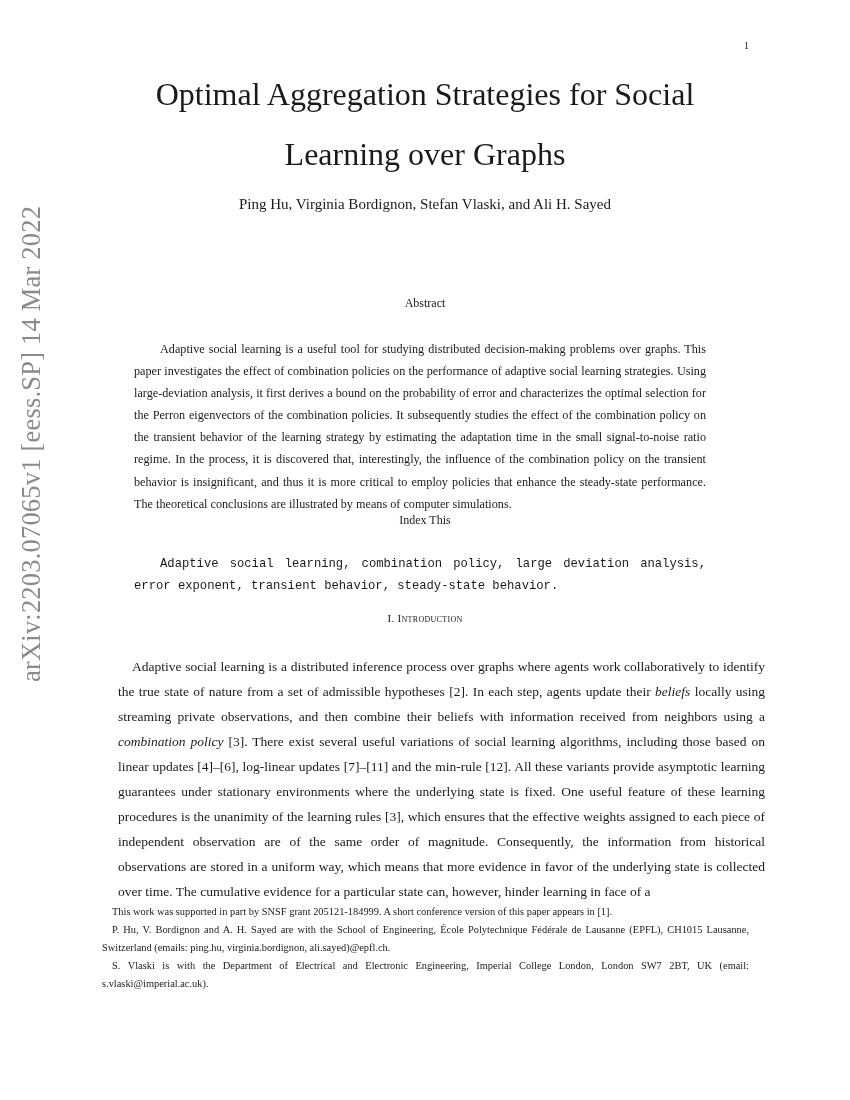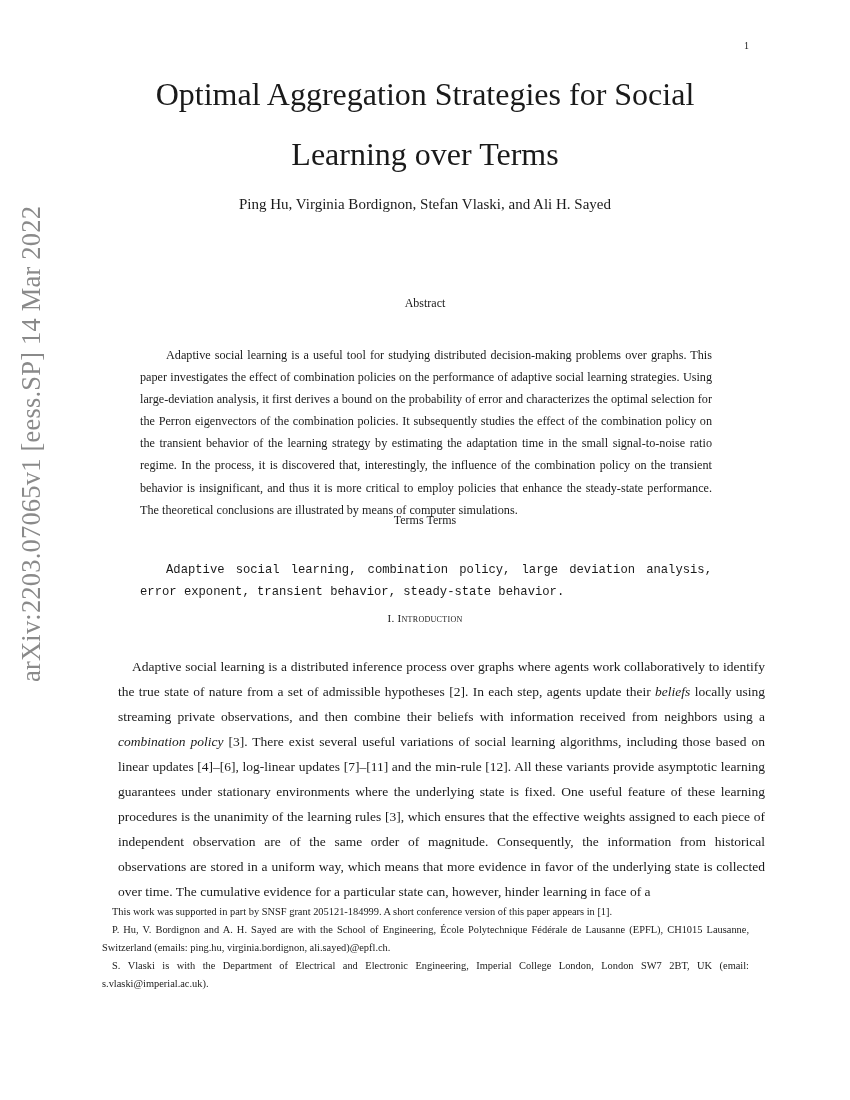--- a/index.html
+++ b/index.html
@@ -24,21 +24,21 @@
     text-align: center; font-size: 15px;
   }
   .section-heading {
     position: absolute; left: 100px; width: 650px; text-align: center;
     font-size: 12px; font-weight: normal;
   }
   .abstract-heading { top: 296px; }
   .index-heading { top: 513px; }
   .para {
     position: absolute; left: 122px; width: 572px;
-    font-size: 12.2px; line-height: 22.1px; text-align: justify; margin: 18px;
+    font-size: 12.2px; line-height: 22.1px; text-align: justify; margin: 12px;
     text-indent: 26px;
   }
   .intro-heading {
     position: absolute; left: 100px; width: 650px; top: 612px;
     text-align: center; font-size: 11px; letter-spacing: 0.3px;
   }
   .intro-heading .sc { font-variant: small-caps; }
   .intro-body {
     position: absolute; left: 102px; width: 647px; top: 638px;
     font-size: 13.5px; line-height: 25px; text-align: justify; margin: 16px; text-indent: 14px;
@@ -52,30 +52,30 @@
 </style>
 </head>
 <body>
 
 <div class="page-number">1</div>
 
 <div class="arxiv-stamp">arXiv:2203.07065v1  [eess.SP]  14 Mar 2022</div>
 
 <h1 class="title">
   <span>Optimal Aggregation Strategies for Social</span><br>
-  <span>Learning over Terms</span>
+  <span>Learning over Graphs</span>
 </h1>
 
 <div class="authors">Ping Hu, Virginia Bordignon, Stefan Vlaski, and Ali H. Sayed</div>
 
 <div class="section-heading abstract-heading">Abstract</div>
 
 <p class="para" style="top:326px;">Adaptive social learning is a useful tool for studying distributed decision-making problems over graphs. This paper investigates the effect of combination policies on the performance of adaptive social learning strategies. Using large-deviation analysis, it first derives a bound on the probability of error and characterizes the optimal selection for the Perron eigenvectors of the combination policies. It subsequently studies the effect of the combination policy on the transient behavior of the learning strategy by estimating the adaptation time in the small signal-to-noise ratio regime. In the process, it is discovered that, interestingly, the influence of the combination policy on the transient behavior is insignificant, and thus it is more critical to employ policies that enhance the steady-state performance. The theoretical conclusions are illustrated by means of computer simulations.</p>
 
-<div class="section-heading index-heading">Terms Terms</div>
+<div class="section-heading index-heading">Index This</div>
 
 <p class="para" style="top:541px;font-family:Liberation Mono, monospace;">Adaptive social learning, combination policy, large deviation analysis, error exponent, transient behavior, steady-state behavior.</p>
 
 <div class="intro-heading">
   <span>I.</span>
   <span class="sc">Introduction</span>
 </div>
 
 <p class="intro-body"><span>Adaptive social learning is a distributed inference process over graphs where agents work collaboratively to identify the true state of nature from a set of admissible hypotheses [2]. In each step, agents update their </span><em>beliefs</em><span> locally using streaming private observations, and then combine their beliefs with information received from neighbors using a </span><em>combination policy</em><span> [3]. There exist several useful variations of social learning algorithms, including those based on linear updates [4]–[6], log-linear updates [7]–[11] and the min-rule [12]. All these variants provide asymptotic learning guarantees under stationary environments where the underlying state is fixed. One useful feature of these learning procedures is the unanimity of the learning rules [3], which ensures that the effective weights assigned to each piece of independent observation are of the same order of magnitude. Consequently, the information from historical observations are stored in a uniform way, which means that more evidence in favor of the underlying state is collected over time. The cumulative evidence for a particular state can, however, hinder learning in face of a</span></p>
 

